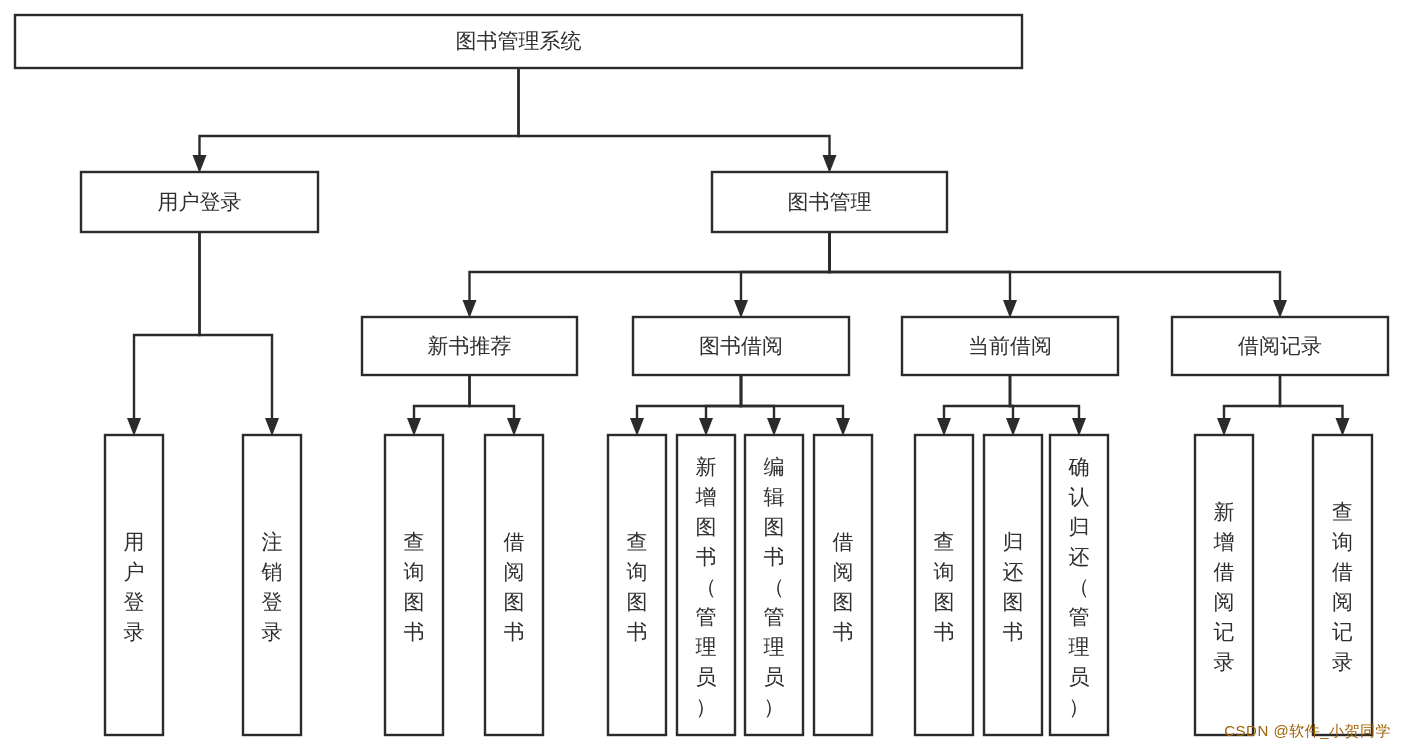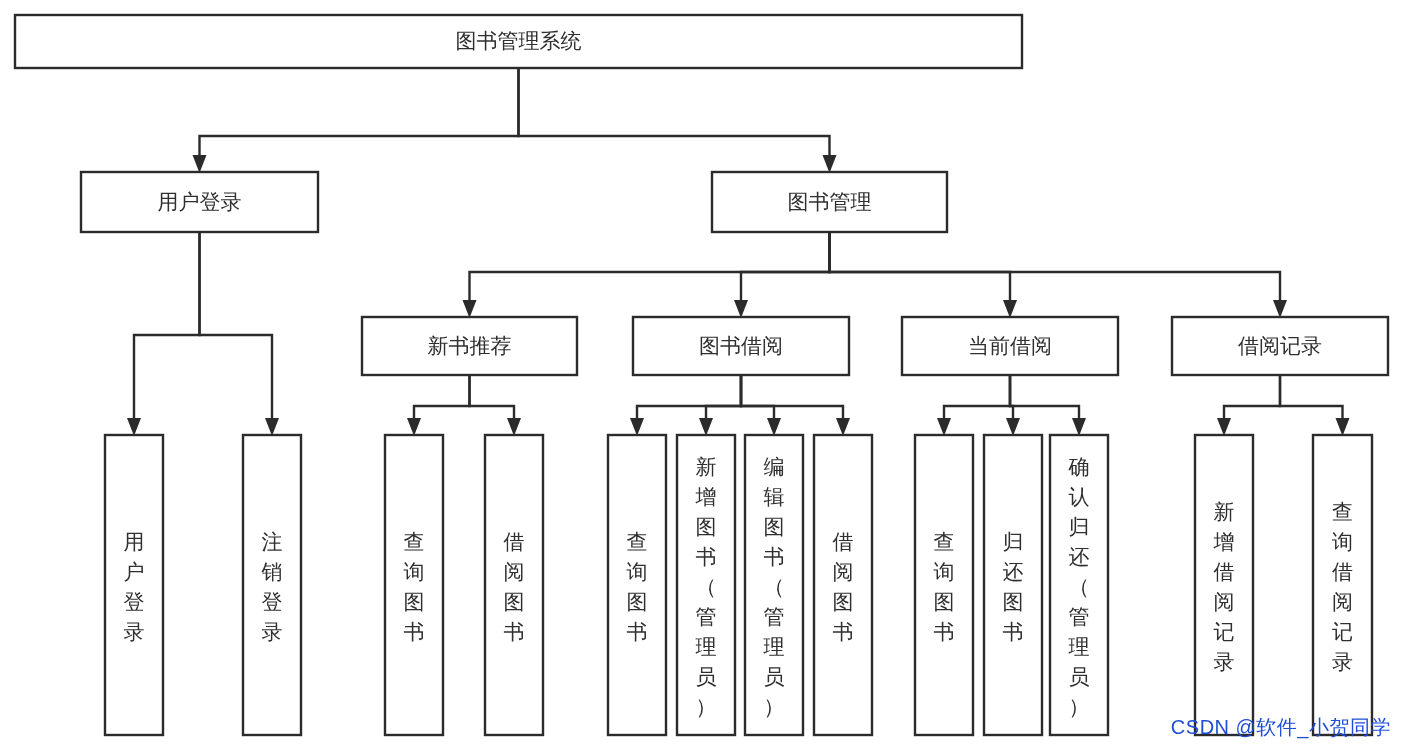--- a/index.html
+++ b/index.html
@@ -50,22 +50,22 @@
   }
   .arrow-head {
     fill: #2b2b2b;
     stroke: none;
   }
   .watermark {
     position: absolute;
     right: 14px;
     bottom: 6px;
     font-family: "Liberation Sans", "DejaVu Sans", sans-serif;
-    font-size: 20px;
-    color: #1d4ed8;
+    font-size: 15px;
+    color: #a16207;
     white-space: nowrap;
     letter-spacing: 0.5px;
     user-select: none;
   }
 </style>
 </head>
 <body>
 
 <div id="diagram-root">
   <svg class="diagram" id="diagram-svg" viewBox="0 0 1405 747" xmlns="http://www.w3.org/2000/svg">

